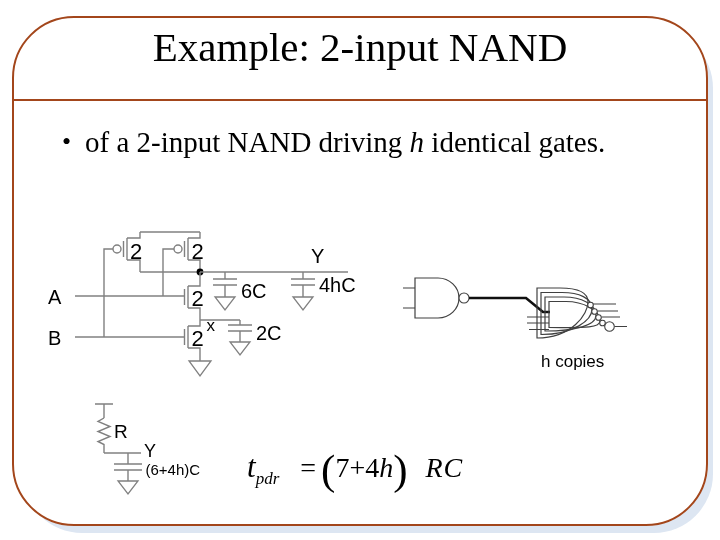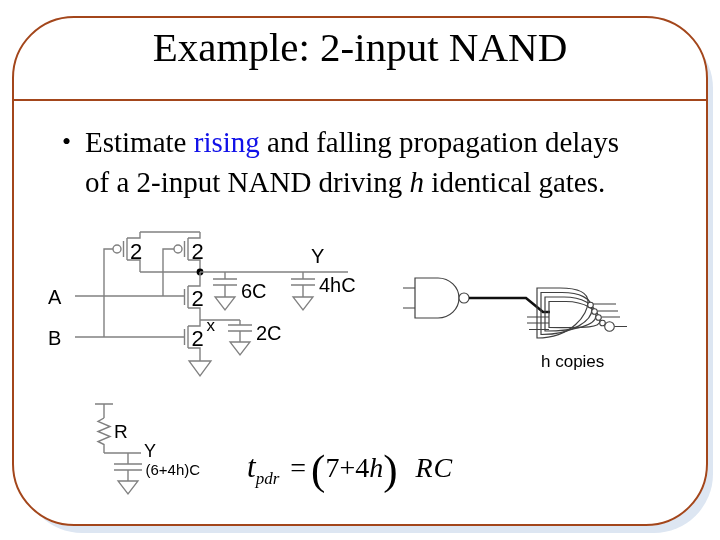--- a/index.html
+++ b/index.html
@@ -23,37 +23,36 @@
   .bubg{fill:#ffffff;stroke:var(--gate-dark,#404040);stroke-width:1.1}
   .thick{stroke:#101010;stroke-width:2.6;fill:none}
   text.lbl{font-family:"Liberation Sans",sans-serif;fill:#000;font-size:20px}
   text.sz{font-size:22px}
   text.sm{font-size:17px}
   text.r19{font-size:19px}
   text.r18{font-size:18px}
   text.r15{font-size:15px}
   .equation{position:absolute;left:247px;top:445px;font-size:28px;line-height:44px;white-space:nowrap}
   .eq-t{font-style:italic;font-size:31px}
-  .eq-sub{font-style:italic;font-size:17px;vertical-align:-7px;margin-right:9px}
+  .eq-sub{font-style:italic;font-size:17px;vertical-align:-7px;margin-right:19px}
   .eq-eq{margin:0 5px 0 2px}
   .paren{font-size:43px;vertical-align:-7px}
   .eq-rc{font-style:italic;margin-left:18px;letter-spacing:1px}
 </style>
 </head>
 <body>
 
 <div class="slide">
 
   <div class="frame"></div>
   <div class="title">Example: 2-input NAND</div>
   <div class="rule"></div>
 
   <div class="bullets">
     <span class="bullet-dot">•</span>
-    <div class="bl"><span>Estimate </span><span class="hl">rising</span><span> and falling propagation delays</span></div>
     <div class="bl"><span>of a 2-input NAND driving </span><span class="it">h</span><span> identical gates.</span></div>
   </div>
 
   <svg class="overlay" width="720" height="540" viewBox="0 0 720 540">
 
     <g>
       <path class="wire" d="M140,232 H200"></path>
 
       <g>
         <path class="wire" d="M104,337 V249 H113"></path>

